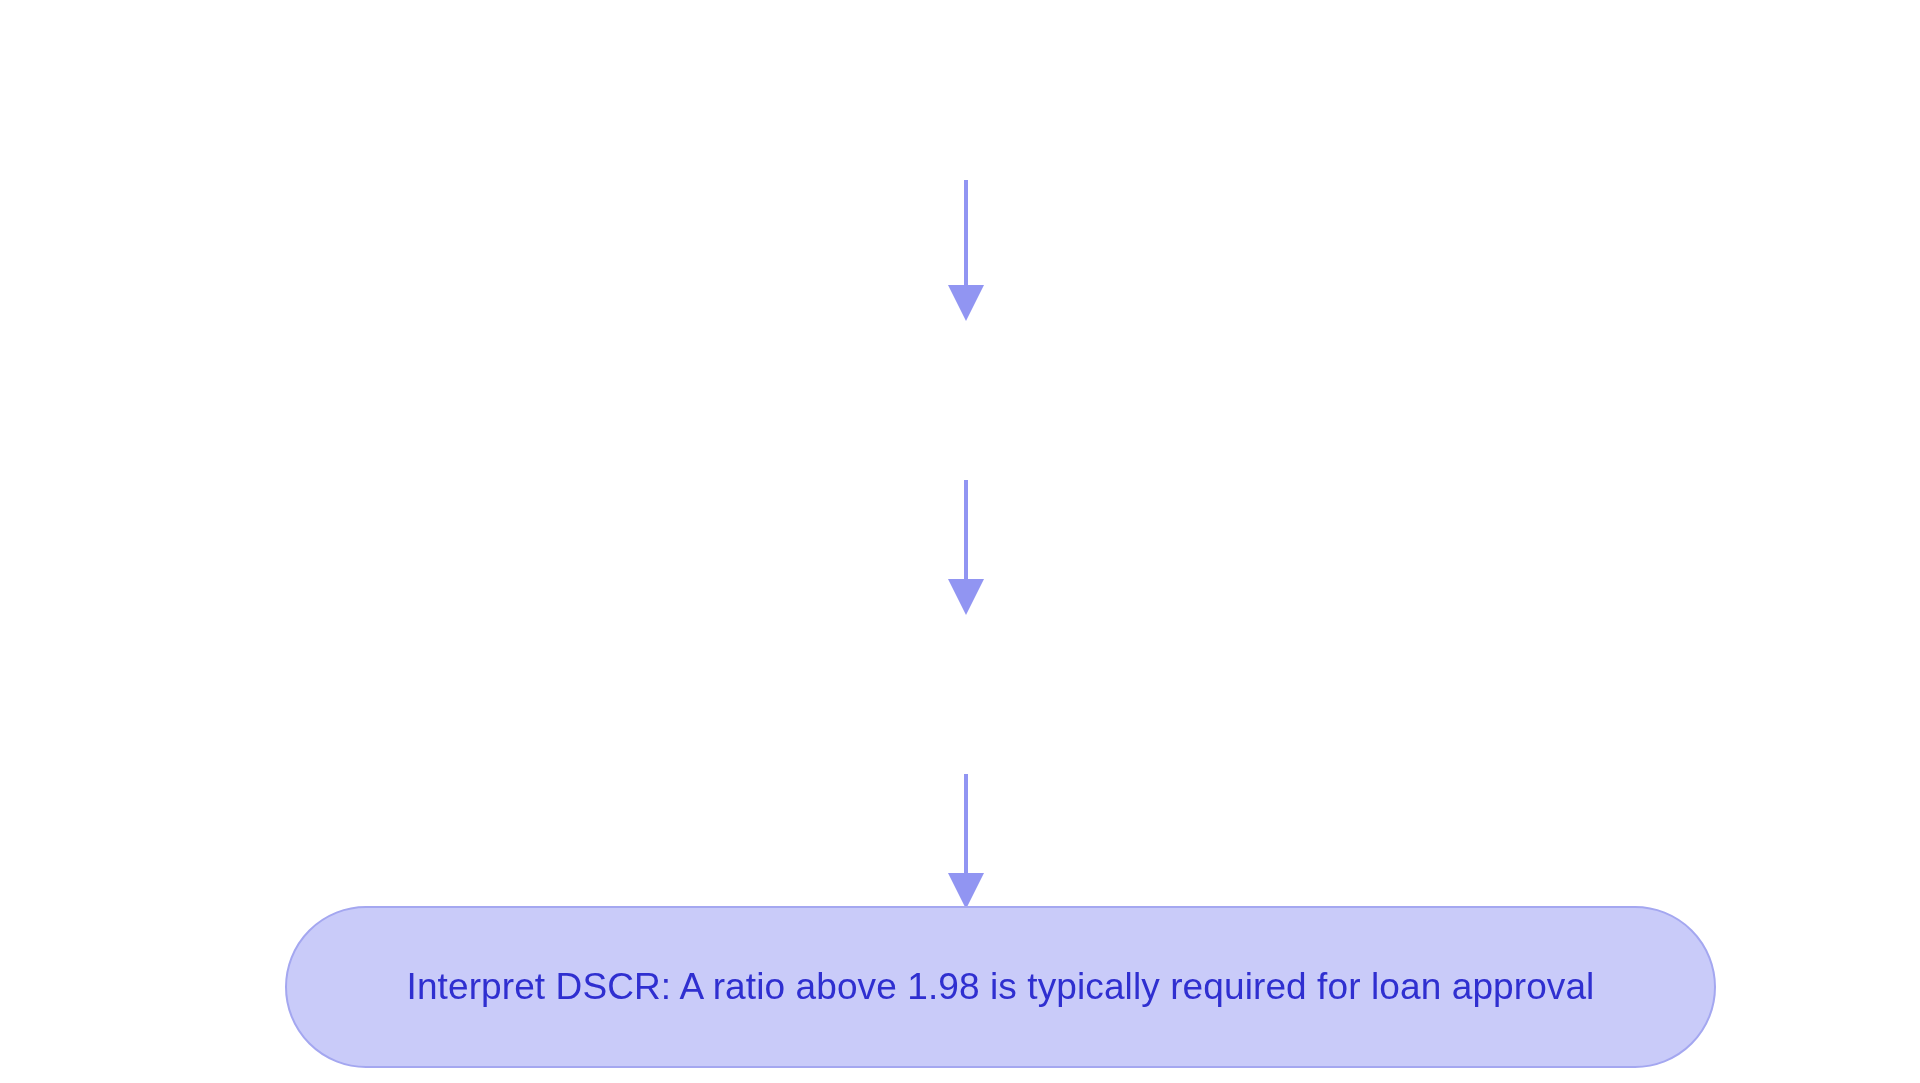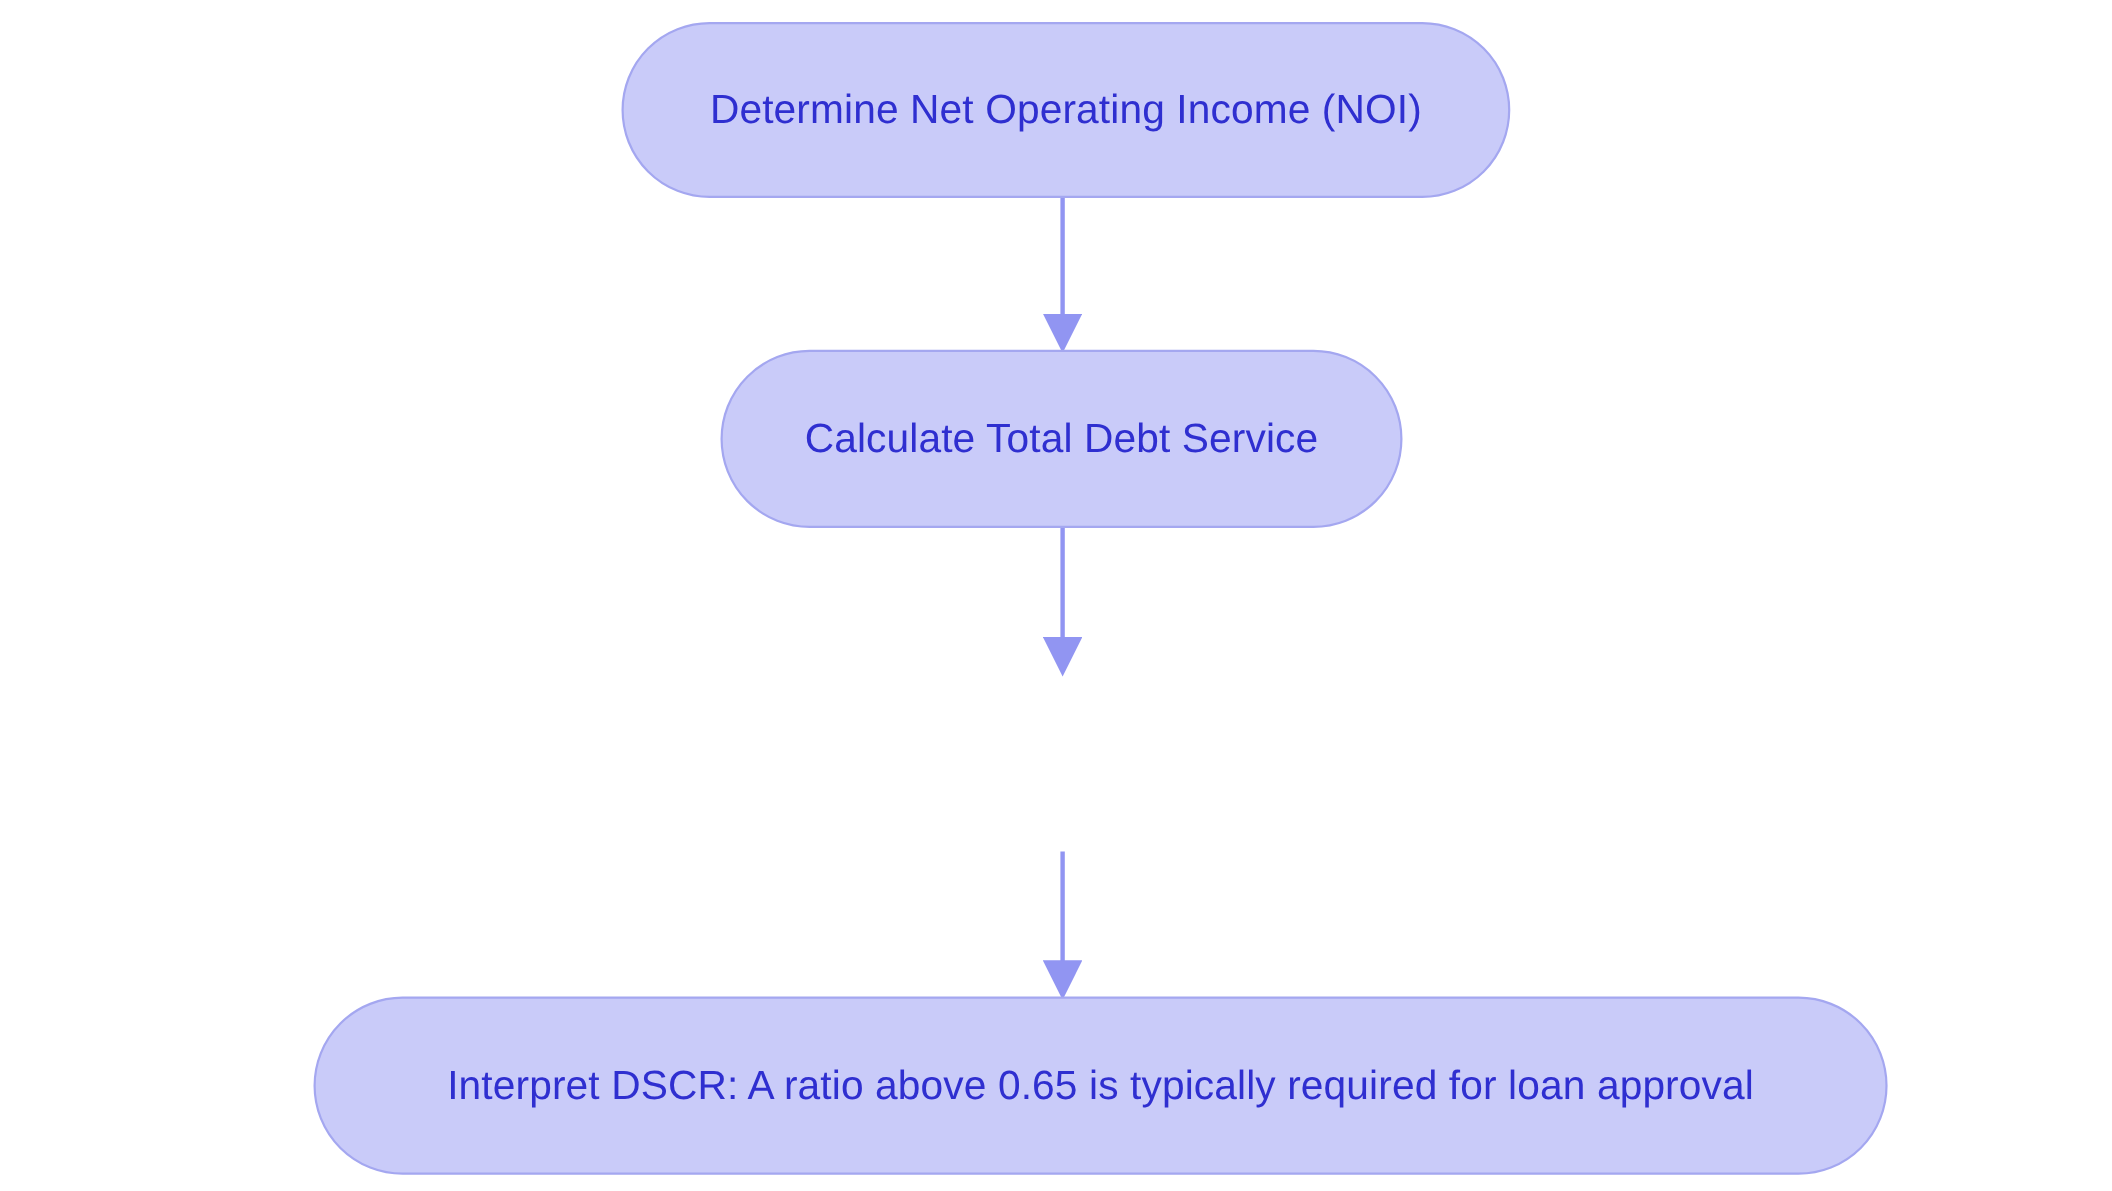--- a/index.html
+++ b/index.html
@@ -63,26 +63,20 @@
       </marker>
     </defs>
 
     <line x1="966" y1="180" x2="966" y2="303" stroke="#9195f2" stroke-width="4" marker-end="url(#arrowhead)"></line>
 
     <line x1="966" y1="480" x2="966" y2="597" stroke="#9195f2" stroke-width="4" marker-end="url(#arrowhead)"></line>
 
     <line x1="966" y1="774" x2="966" y2="891" stroke="#9195f2" stroke-width="4" marker-end="url(#arrowhead)"></line>
   </svg>
 
-  <div class="node node-1">
-    <span class="node-label">Determine Net Operating Income (NOI)</span>
-  </div>
 
-  <div class="node node-2">
-    <span class="node-label">Calculate Total Debt Service</span>
-  </div>
 
 
   <div class="node node-4">
-    <span class="node-label">Interpret DSCR: A ratio above 0.65 is typically required for loan approval</span>
+    <span class="node-label">Interpret DSCR: A ratio above 1.98 is typically required for loan approval</span>
   </div>
 
 </div>
 
 </body></html>

